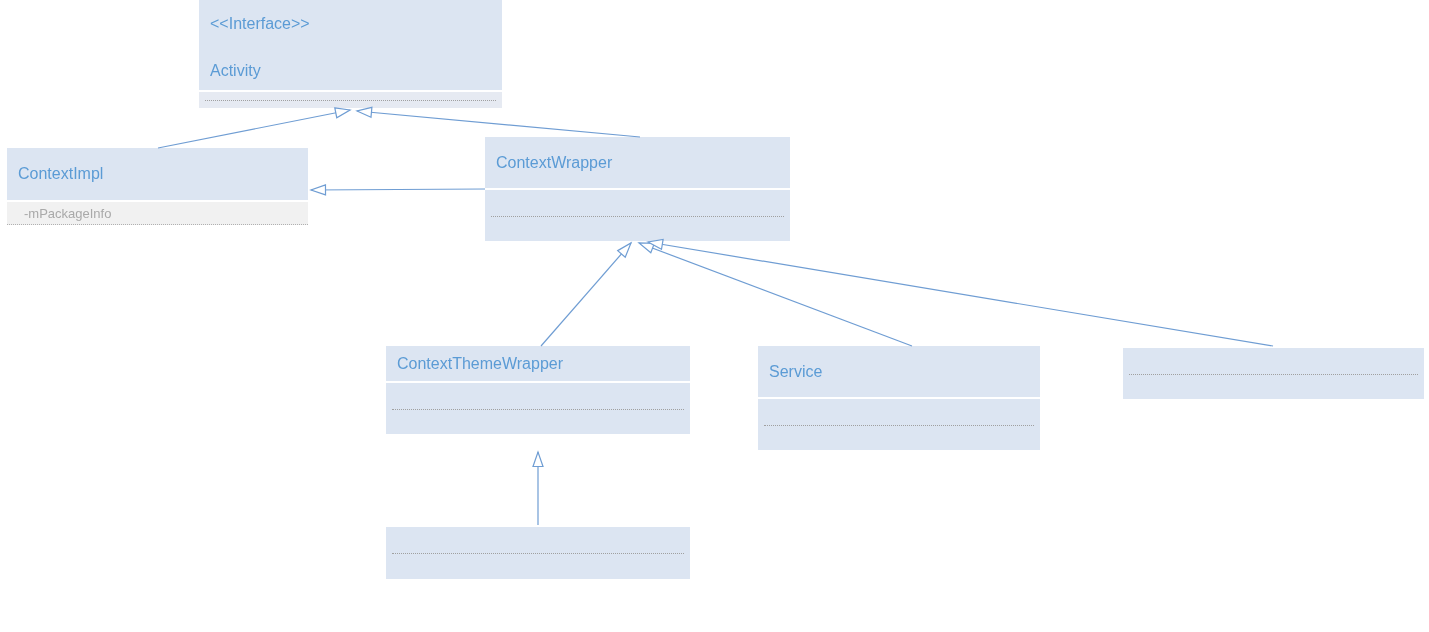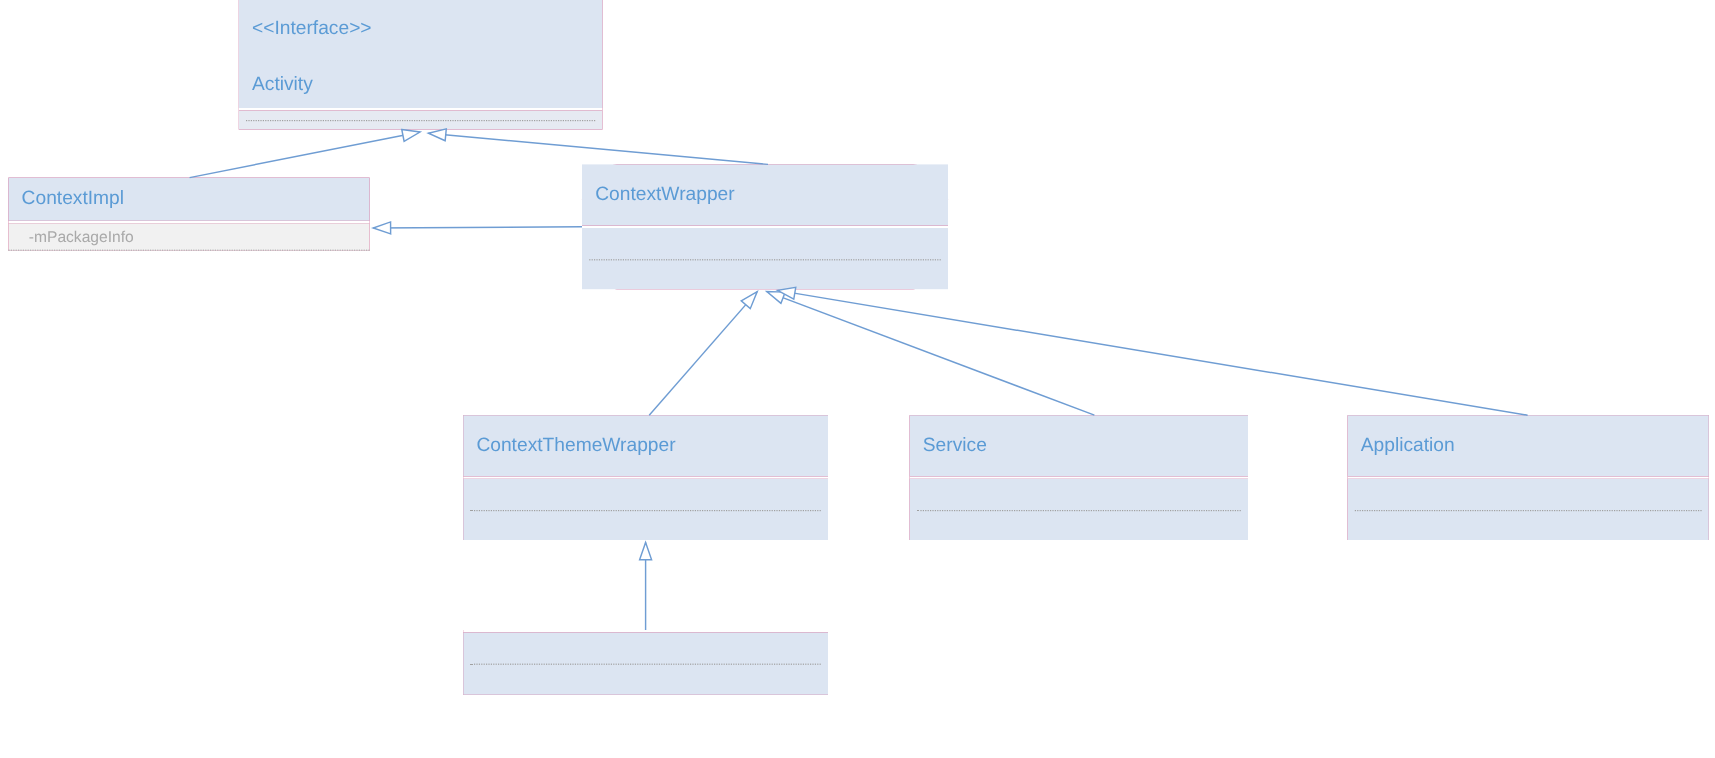--- a/index.html
+++ b/index.html
@@ -10,21 +10,21 @@
   }
   #canvas {
     position: relative;
     width: 1429px;
     height: 632px;
     overflow: hidden;
     background: #ffffff;
   }
   .uml-class {
     position: absolute;
-    background: #be185d;
+    background: #14532d;
   }
   .hdr {
     position: relative;
     background: #dce5f2;
   }
   .cname, .stereotype {
     color: #5b9bd5;
     font-size: 16px;
     line-height: 22px;
     white-space: nowrap;
@@ -90,63 +90,60 @@
       <div class="stereotype abs" style="top:13px;">&lt;&lt;Interface&gt;&gt;</div>
       <div class="cname abs" style="top:60px;">Activity</div>
     </div>
     <div class="sep"></div>
     <div class="cbody strip" style="height:16px;">
       <div class="dotline"></div>
     </div>
   </div>
 
   <div class="uml-class" style="left:7px; top:148px; width:301px;">
-    <div class="hdr single" style="height:36px;">
+    <div class="hdr single" style="height:52px;">
       <div class="cname">ContextImpl</div>
     </div>
     <div class="sep"></div>
     <div class="attrs" style="height:22px;">
       <div class="attr">-mPackageInfo</div>
     </div>
   </div>
 
   <div class="uml-class" style="left:485px; top:137px; width:305px;border-radius:29px;">
     <div class="hdr single" style="height:51px;">
       <div class="cname">ContextWrapper</div>
     </div>
     <div class="sep"></div>
     <div class="cbody" style="height:51px;">
       <div class="dotline"></div>
     </div>
   </div>
 
   <div class="uml-class" style="left:386px; top:346px; width:304px;">
-    <div class="hdr single" style="height:51px;">
+    <div class="hdr single" style="height:35px;">
       <div class="cname">ContextThemeWrapper</div>
     </div>
     <div class="sep"></div>
     <div class="cbody" style="height:51px;">
       <div class="dotline"></div>
     </div>
   </div>
 
   <div class="uml-class" style="left:758px; top:346px; width:282px;">
     <div class="hdr single" style="height:51px;">
       <div class="cname">Service</div>
     </div>
     <div class="sep"></div>
     <div class="cbody" style="height:51px;">
       <div class="dotline"></div>
     </div>
   </div>
 
   <div class="uml-class" style="left:1123px; top:346px; width:301px;">
-    <div class="hdr single" style="height:51px;">
-      <div class="cname">Application</div>
-    </div>
     <div class="sep"></div>
     <div class="cbody" style="height:51px;">
       <div class="dotline"></div>
     </div>
   </div>
 
   <div class="uml-class" style="left:386px; top:525px; width:304px;">
     <div class="sep"></div>
     <div class="cbody" style="height:52px;">
       <div class="dotline"></div>

